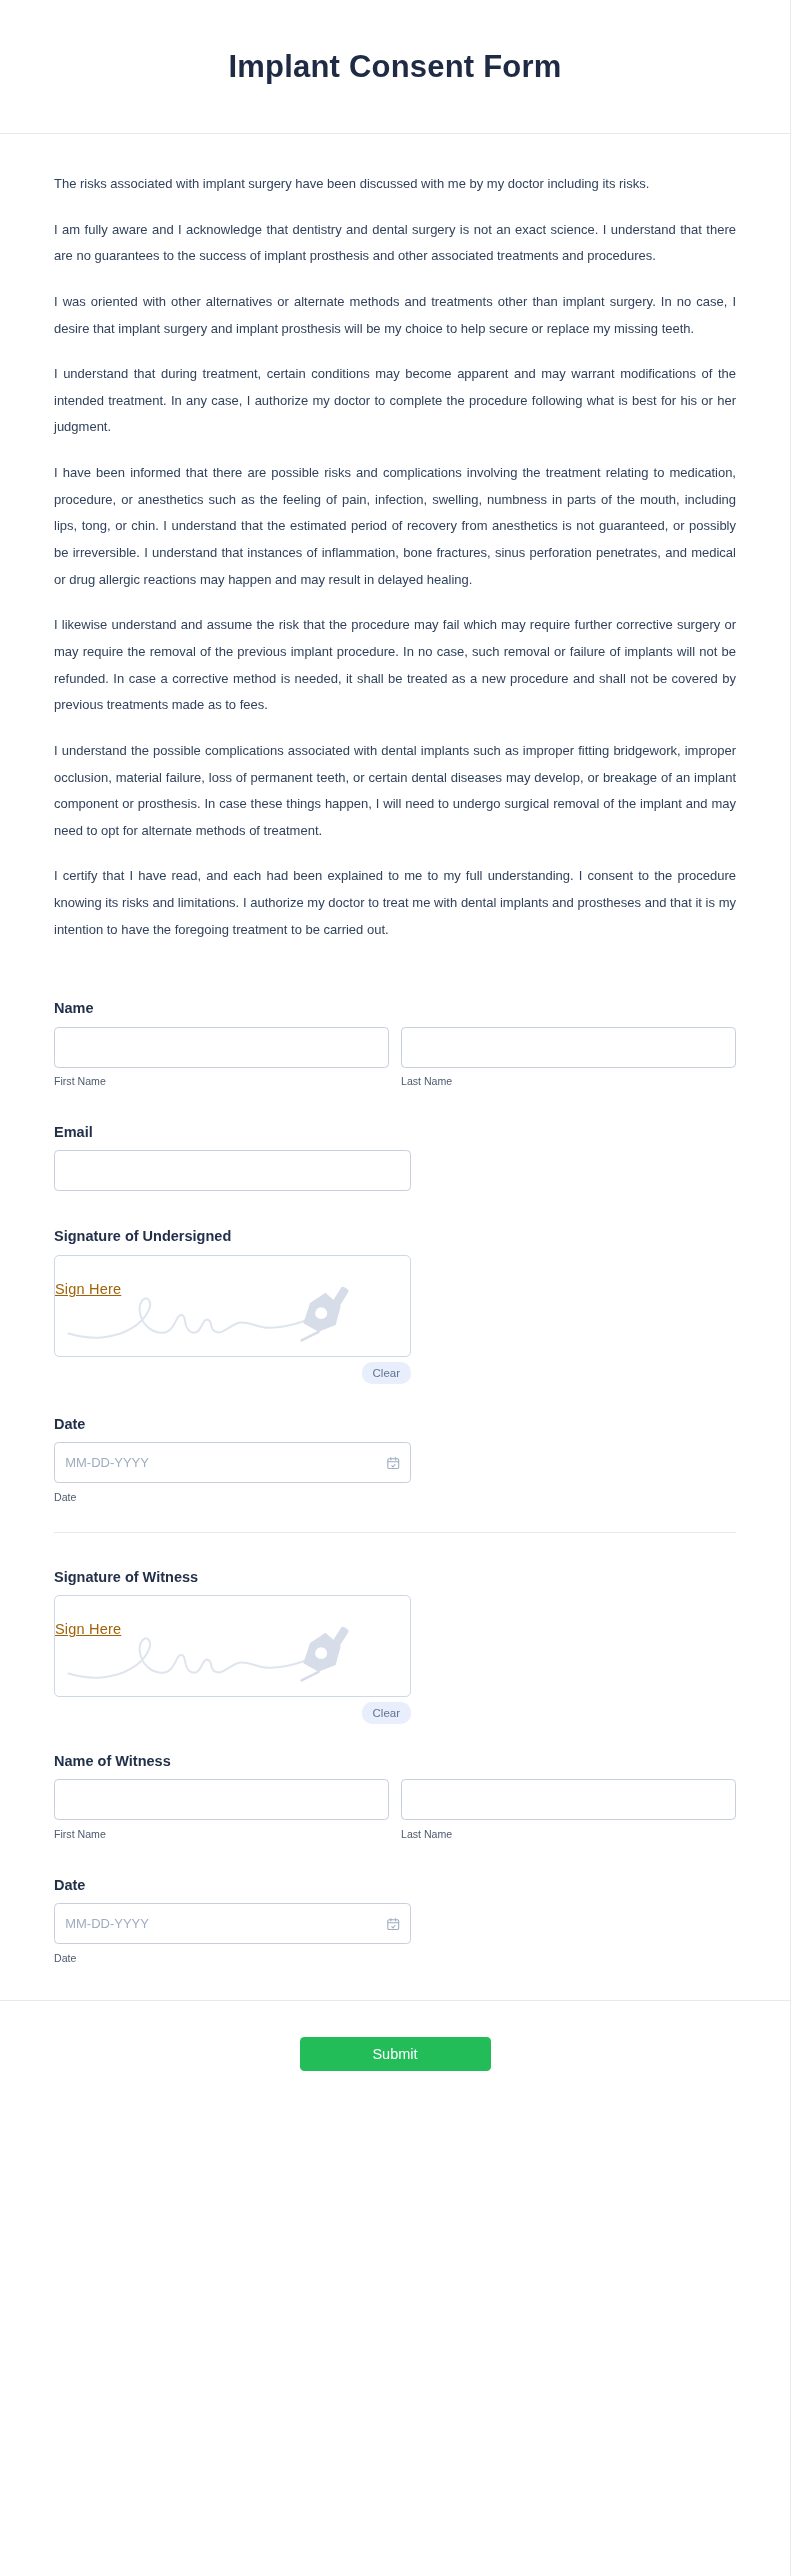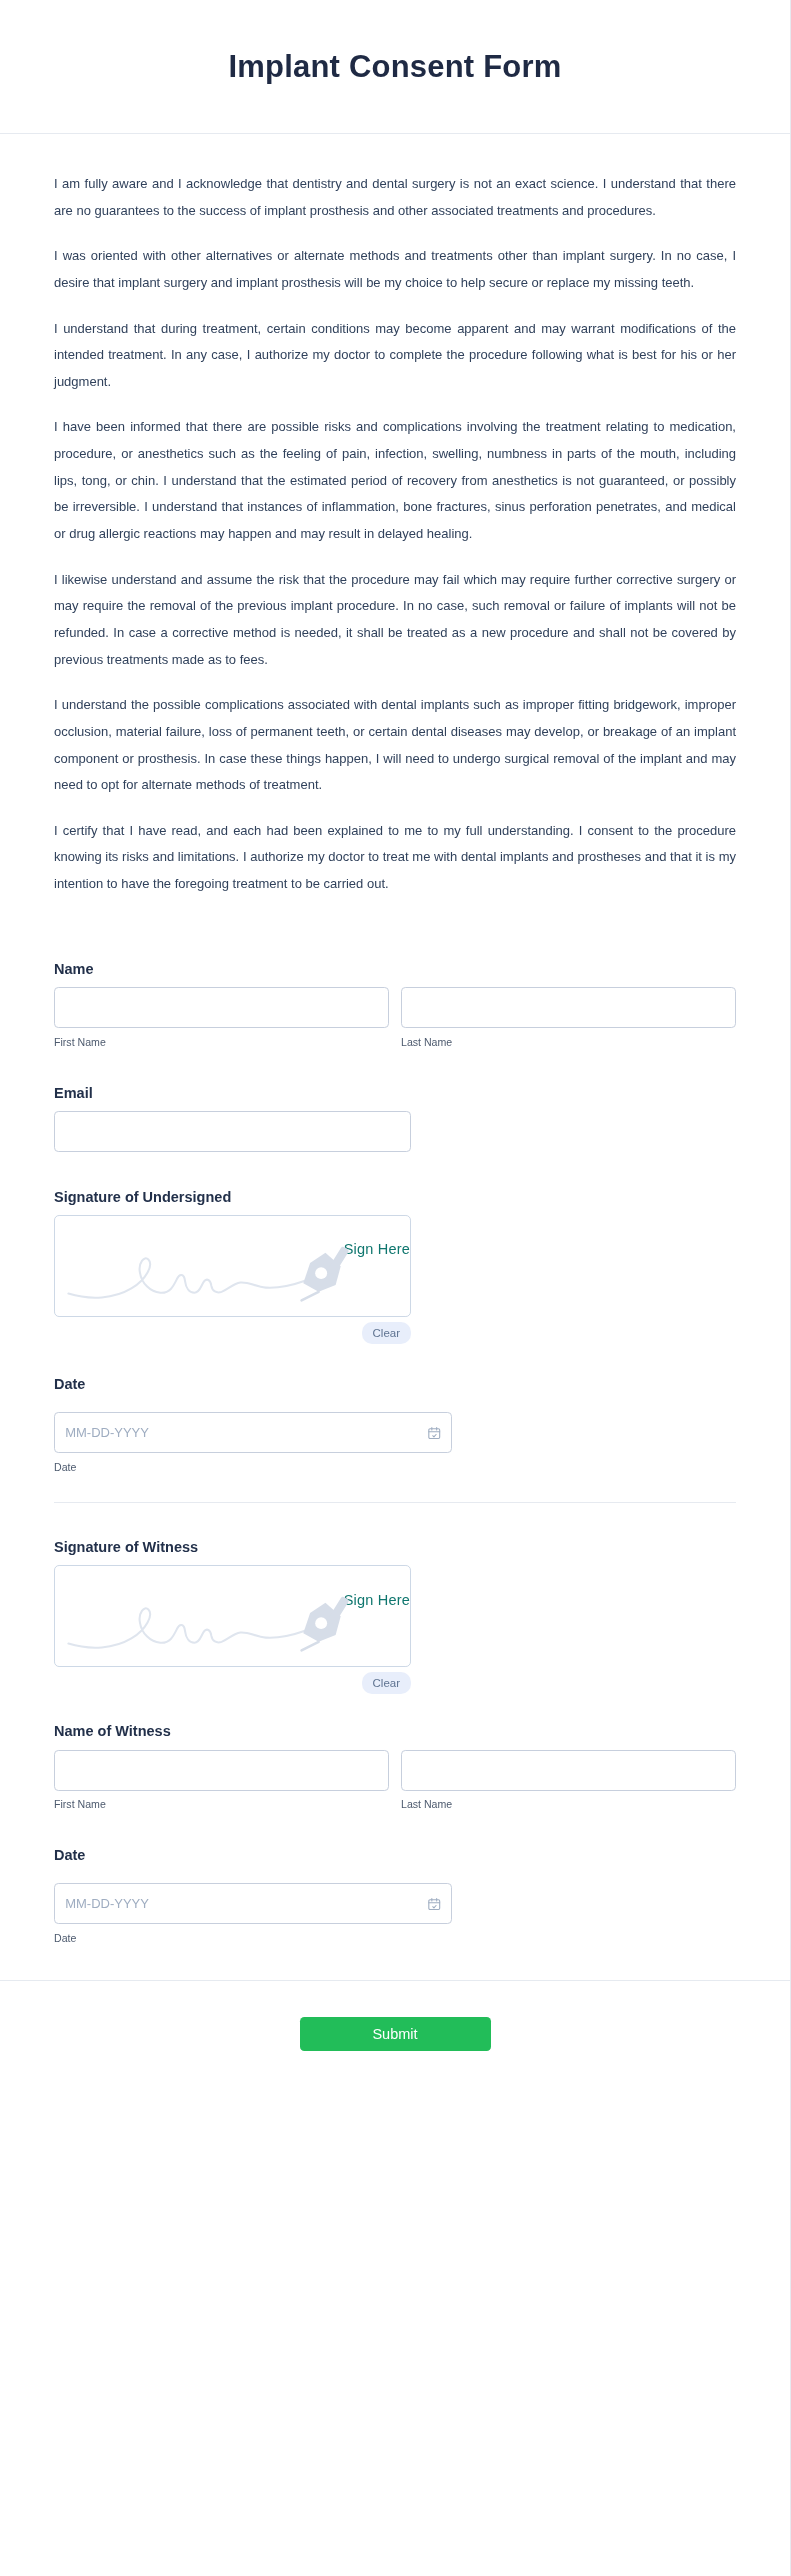--- a/index.html
+++ b/index.html
@@ -40,21 +40,21 @@
   .form-body {
     padding: 37px 54px 0 54px;
   }
   .consent-paragraph {
     font-size: 13px;
     line-height: 2.05;
     color: #31425c;
     text-align: justify;
     margin: 0 0 19px 0;
   }
-  .consent-paragraph:last-child { margin-bottom: 12px; }
+  .consent-paragraph:last-child { margin-bottom: 6px; }
 
   
   .fields-area { padding: 51px 54px 0 54px; }
 
   .field-block { margin-bottom: 29px; }
 
   .field-label {
     display: block;
     font-size: 14.5px;
     font-weight: bold;
@@ -81,21 +81,21 @@
     font-size: 12.8px;
     color: #22304a;
     padding: 0 10.2px;
     outline: none;
   }
   .text-input::placeholder { color: #9aa7bb; }
 
   .half-width { width: 357px; max-width: 100%; }
 
   
-  .date-wrap { position: relative; width: 398px; max-width: 100%; margin-top: 20px; }
+  .date-wrap { position: relative; width: 357px; max-width: 100%; }
   .date-wrap .text-input { padding-right: 36px; }
   .date-wrap .text-input::placeholder { color: #9fadc1; font-size: 13px; }
   .calendar-icon {
     position: absolute;
     right: 11px;
     top: 50%;
     transform: translateY(-50%);
     width: 14.5px;
     height: 14.5px;
     pointer-events: none;
@@ -111,25 +111,26 @@
     border: 0.9px solid #cdd8e6;
     border-radius: 5.1px;
     background: #ffffff;
     overflow: hidden;
     cursor: crosshair;
   }
   .sig-placeholder {
     position: absolute;
     left: 0; right: 0;
     top: 25.5px;
-    text-align: right;
+    text-align: left;
     font-size: 14.5px;
-    color: #0f766e;
+    color: #a16207;
     letter-spacing: 0.2px;
     pointer-events: none;
+    text-decoration: underline;
   }
   .sig-art {
     position: absolute;
     left: 10.2px;
     bottom: 12px;
     width: 337px;
     height: 60px;
     pointer-events: none;
   }
   .sig-actions {
@@ -178,20 +179,21 @@
 </head>
 <body>
 
 <div class="form-card">
 
   <div class="form-header">
     <h1 class="form-title">Implant Consent Form</h1>
   </div>
 
   <div class="form-body">
+    <p class="consent-paragraph">The risks associated with implant surgery have been discussed with me by my doctor including its risks.</p>
     <p class="consent-paragraph">I am fully aware and I acknowledge that dentistry and dental surgery is not an exact science. I understand that there are no guarantees to the success of implant prosthesis and other associated treatments and procedures.</p>
     <p class="consent-paragraph">I was oriented with other alternatives or alternate methods and treatments other than implant surgery. In no case, I desire that implant surgery and implant prosthesis will be my choice to help secure or replace my missing teeth.</p>
     <p class="consent-paragraph">I understand that during treatment, certain conditions may become apparent and may warrant modifications of the intended treatment. In any case, I authorize my doctor to complete the procedure following what is best for his or her judgment.</p>
     <p class="consent-paragraph">I have been informed that there are possible risks and complications involving the treatment relating to medication, procedure, or anesthetics such as the feeling of pain, infection, swelling, numbness in parts of the mouth, including lips, tong, or chin.  I understand that the estimated period of recovery from anesthetics is not guaranteed, or possibly be irreversible. I understand that instances of inflammation, bone fractures, sinus perforation penetrates, and medical or drug allergic reactions may happen and may result in delayed healing.</p>
     <p class="consent-paragraph">I likewise understand and assume the risk that the procedure may fail which may require further corrective surgery or may require the removal of the previous implant procedure. In no case, such removal or failure of implants will not be refunded. In case a corrective method is needed, it shall be treated as a new procedure and shall not be covered by previous treatments made as to fees.</p>
     <p class="consent-paragraph">I understand the possible complications associated with dental implants such as improper fitting bridgework, improper occlusion, material failure, loss of permanent teeth, or certain dental diseases may develop, or breakage of an implant component or prosthesis. In case these things happen, I will need to undergo surgical removal of the implant and may need to opt for alternate methods of treatment.</p>
     <p class="consent-paragraph">I certify that I have read, and each had been explained to me to my full understanding. I consent to the procedure knowing its risks and limitations. I authorize my doctor to treat me with dental implants and prostheses and that it is my intention to have the foregoing treatment to be carried out.</p>
   </div>
 
   <div class="fields-area">

